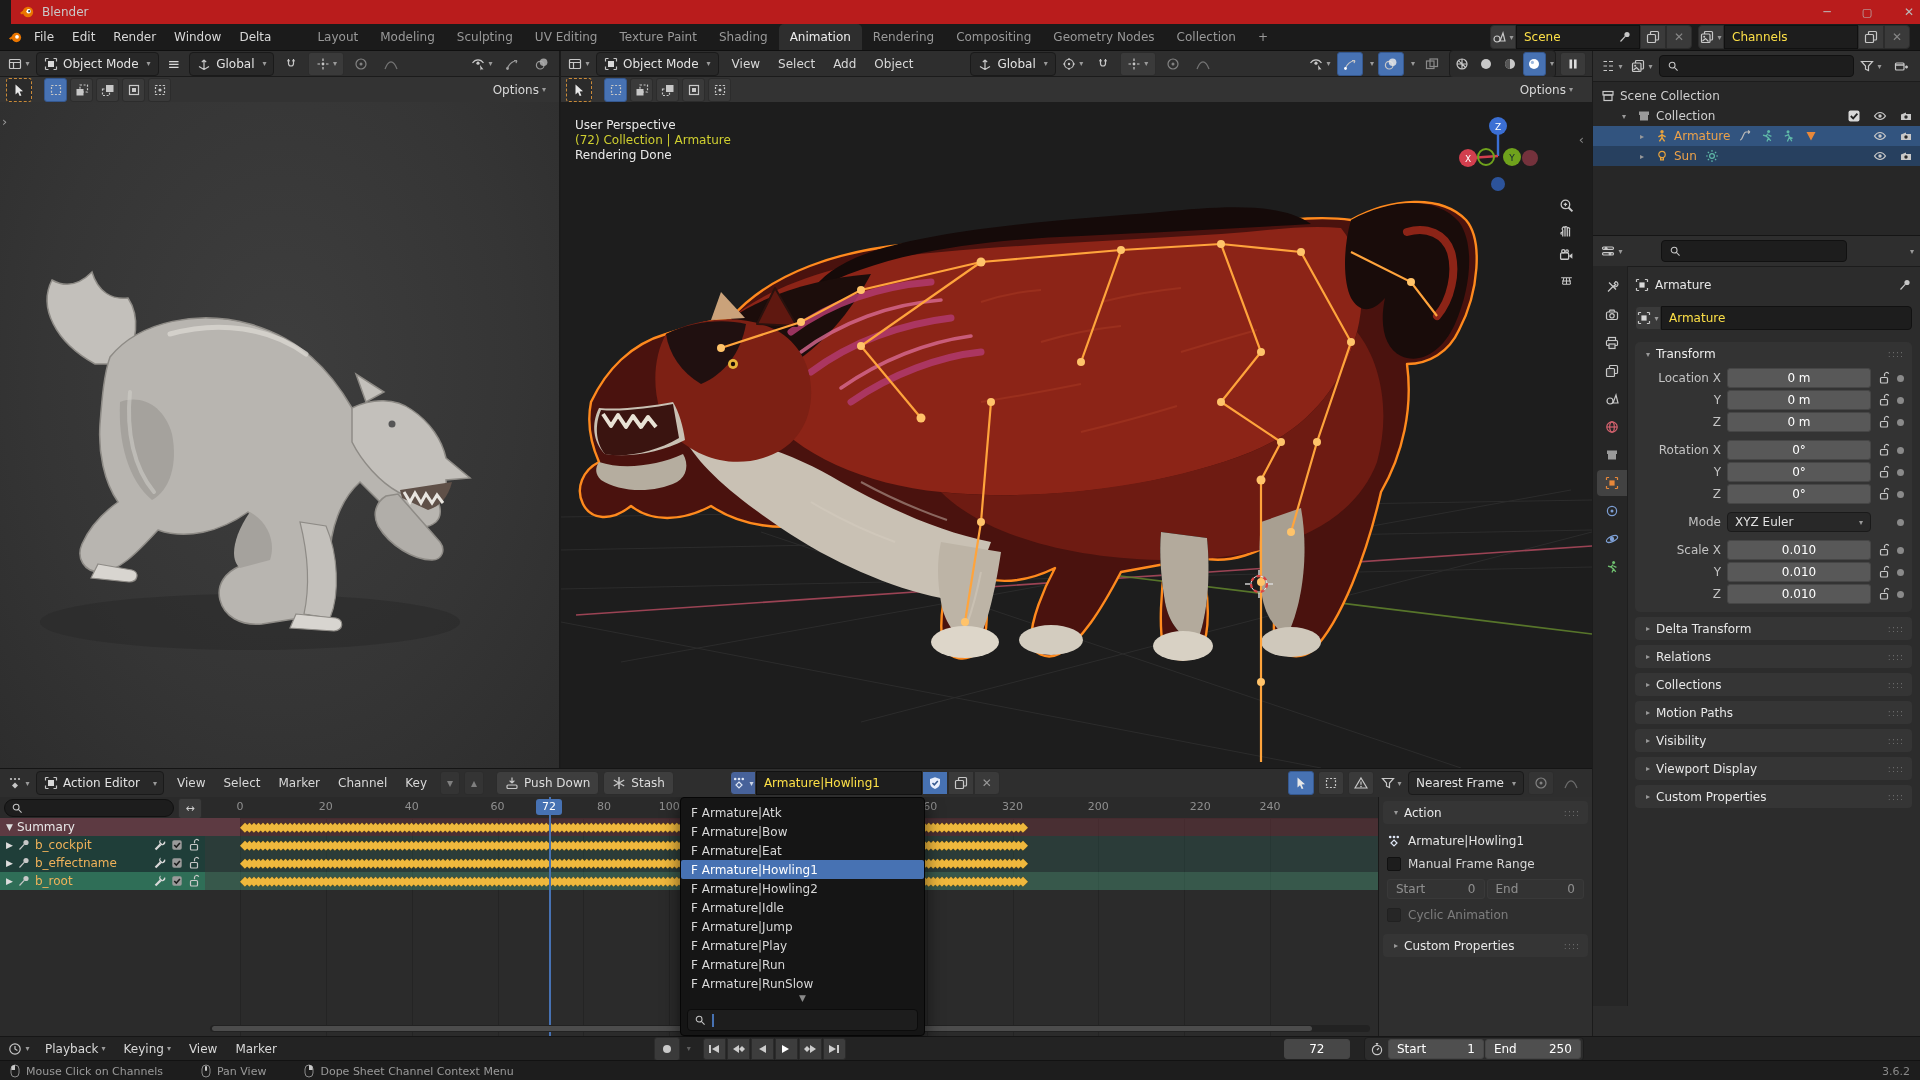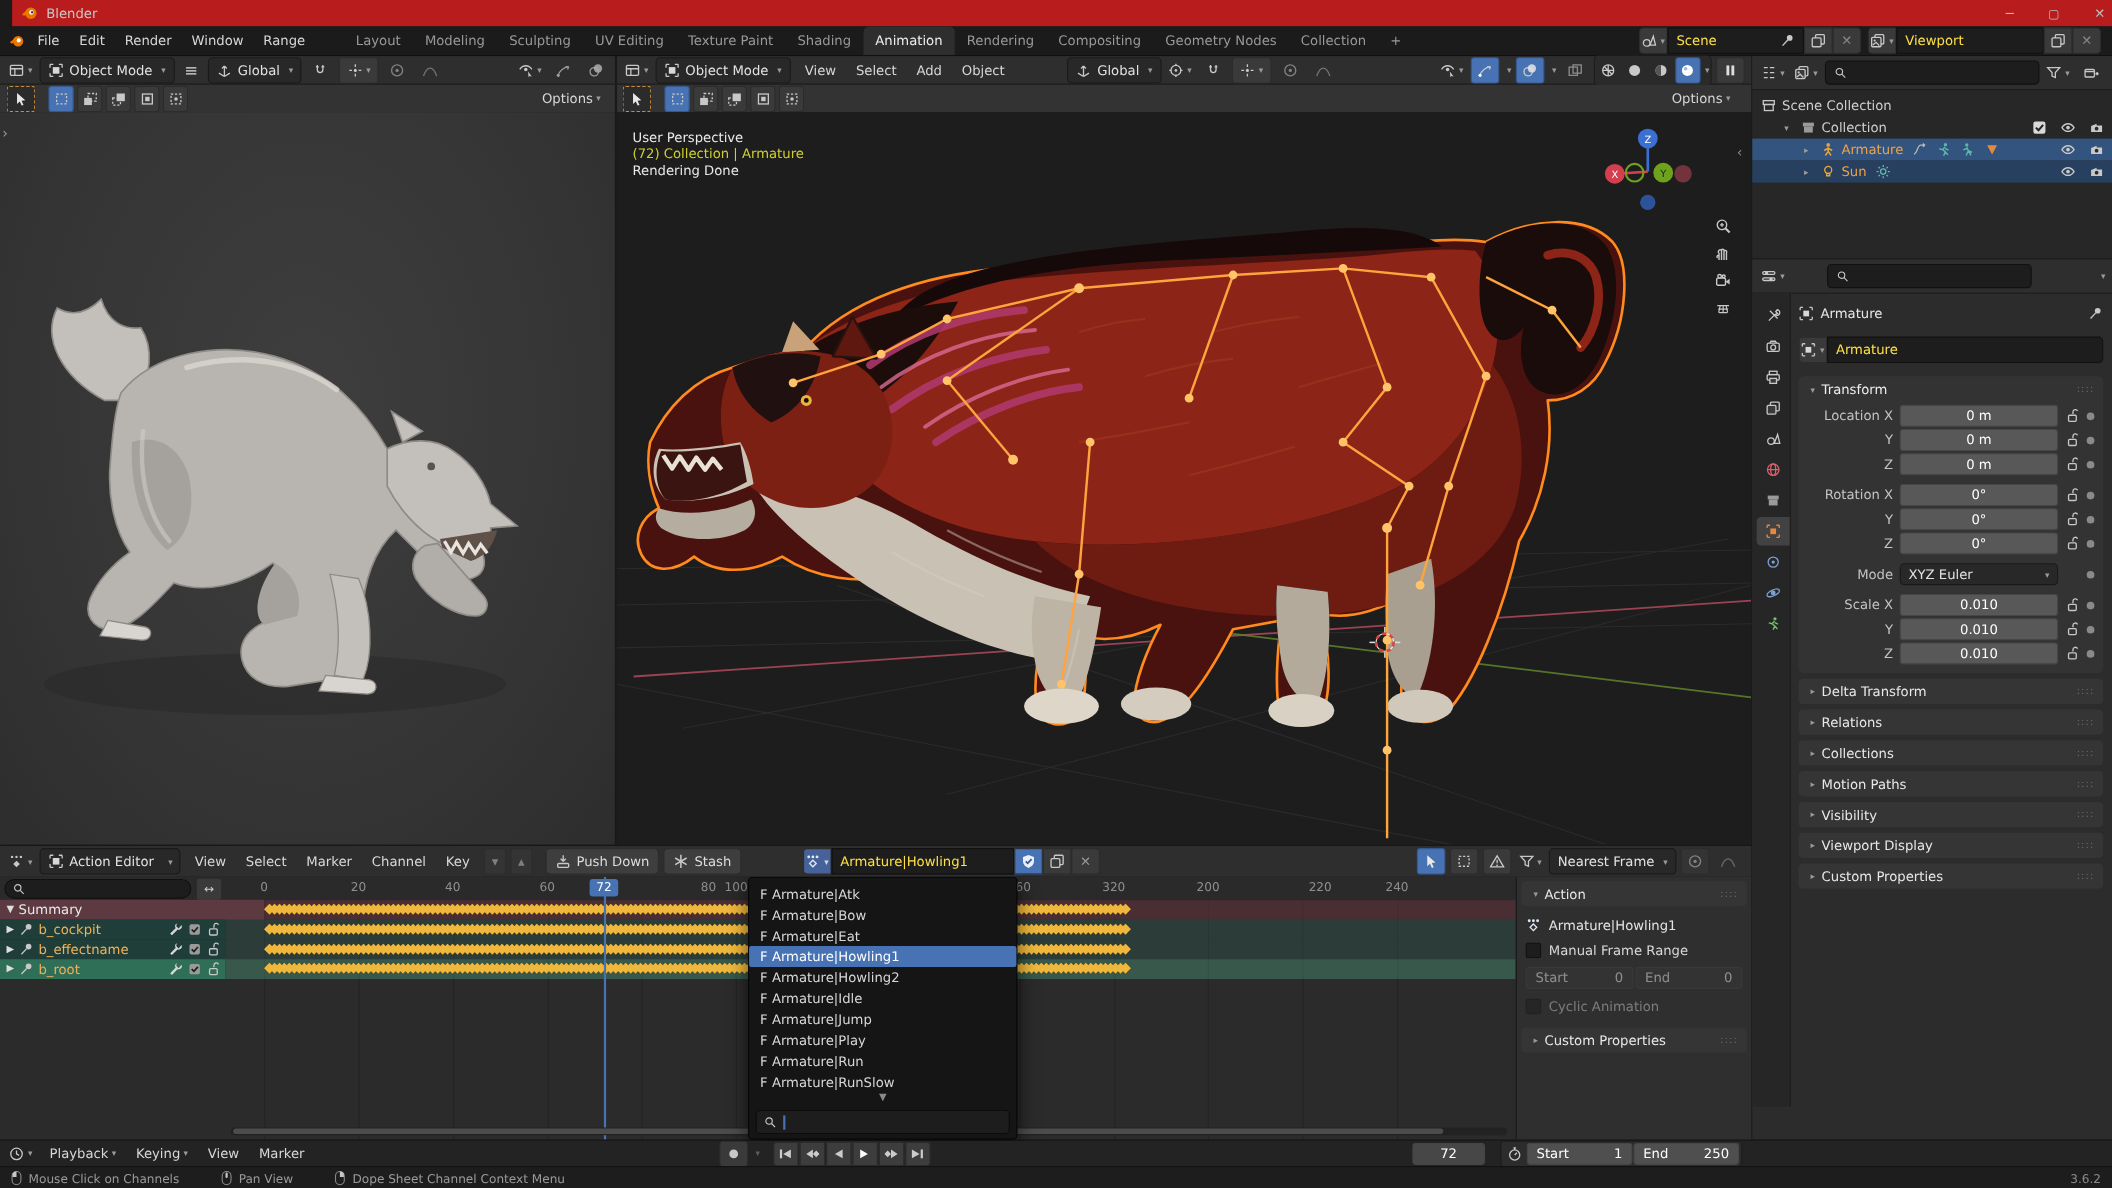--- a/index.html
+++ b/index.html
@@ -62,21 +62,21 @@
           <circle cx="9" cy="8" r="5" fill="#ea7600"></circle>
           <circle cx="9.6" cy="7.2" r="2" fill="#fff"></circle>
           <path d="M1,9 L6.5,4.7 8,6 3,10.5 Z" fill="#ea7600"></path>
         </svg>
     </span>
     <span id="top-menus" class="row">
         <span class="menu-item">File</span>
         <span class="menu-item">Edit</span>
         <span class="menu-item">Render</span>
         <span class="menu-item">Window</span>
-        <span class="menu-item">Range</span>
+        <span class="menu-item">Delta</span>
       </span>
     <span style="width:26px;"></span>
     <span id="workspace-tabs" class="row">
         <span class="tab">Layout</span>
         <span class="tab">Modeling</span>
         <span class="tab">Sculpting</span>
         <span class="tab">UV Editing</span>
         <span class="tab">Texture Paint</span>
         <span class="tab">Shading</span>
         <span class="tab active">Animation</span>
@@ -123,21 +123,21 @@
             <svg width="14" height="14" viewBox="0 0 14 14" fill="none" stroke="#c8c8c8" stroke-width="1.2">
               <rect x="4.5" y="1.5" width="8" height="8.5" rx="1"></rect>
               <rect x="1.5" y="4" width="8.5" height="8.5" rx="1" fill="#3a3a3a"></rect>
               <circle cx="4.2" cy="6.8" r="1" fill="#c8c8c8" stroke="none"></circle>
               <path d="M2.5,11 L5.5,8.5 8.5,11.5"></path>
             </svg>
           </span>
           <span class="chev">▾</span>
         </span>
       <span class="field" style="width:118px;border-radius:0;">
-          <span>Viewport</span>
+          <span>Channels</span>
         </span>
       <span class="iconbtn" style="border-radius:0;">
           <span class="i">
             <svg width="14" height="14" viewBox="0 0 14 14" fill="none" stroke="#c8c8c8" stroke-width="1.2">
               <rect x="4.5" y="1.5" width="8" height="8.5" rx="1"></rect>
               <rect x="1.5" y="4.5" width="8" height="8" rx="1" fill="#3a3a3a"></rect>
             </svg>
           </span>
         </span>
       <span class="iconbtn" style="border-radius:0 4px 4px 0;color:#888;">✕</span>
@@ -1357,21 +1357,21 @@
         </span>
     </div>
 
     <div class="abs" style="left:0;top:28px;width:1378px;height:240px;background:#2b2b2b;overflow:hidden;">
 
       <div class="abs" id="dope-ruler" style="left:0;top:0;width:1378px;height:21px;background:#2a2a2a;border-bottom:1px solid #232323;">
           <span class="ruler-num" style="left:240px;">0</span>
           <span class="ruler-num" style="left:325.834px;">20</span>
           <span class="ruler-num" style="left:411.668px;">40</span>
           <span class="ruler-num" style="left:497.50199999999995px;">60</span>
-          <span class="ruler-num" style="left:604px;margin-left:40px;">80</span>
+          <span class="ruler-num" style="left:564px;margin-left:40px;">80</span>
           <span class="ruler-num" style="left:669.17px;">100</span>
           <span class="ruler-num" style="left:755.0039999999999px;">120</span>
           <span class="ruler-num" style="left:840.838px;">140</span>
           <span class="ruler-num" style="left:926.6719999999999px;">160</span>
           <span class="ruler-num" style="left:1012.506px;">320</span>
           <span class="ruler-num" style="left:1098.34px;">200</span>
           <span class="ruler-num" style="left:1184.174px;margin-left:16px;">220</span>
           <span class="ruler-num" style="left:1270.0079999999998px;">240</span>
         </div>
 

